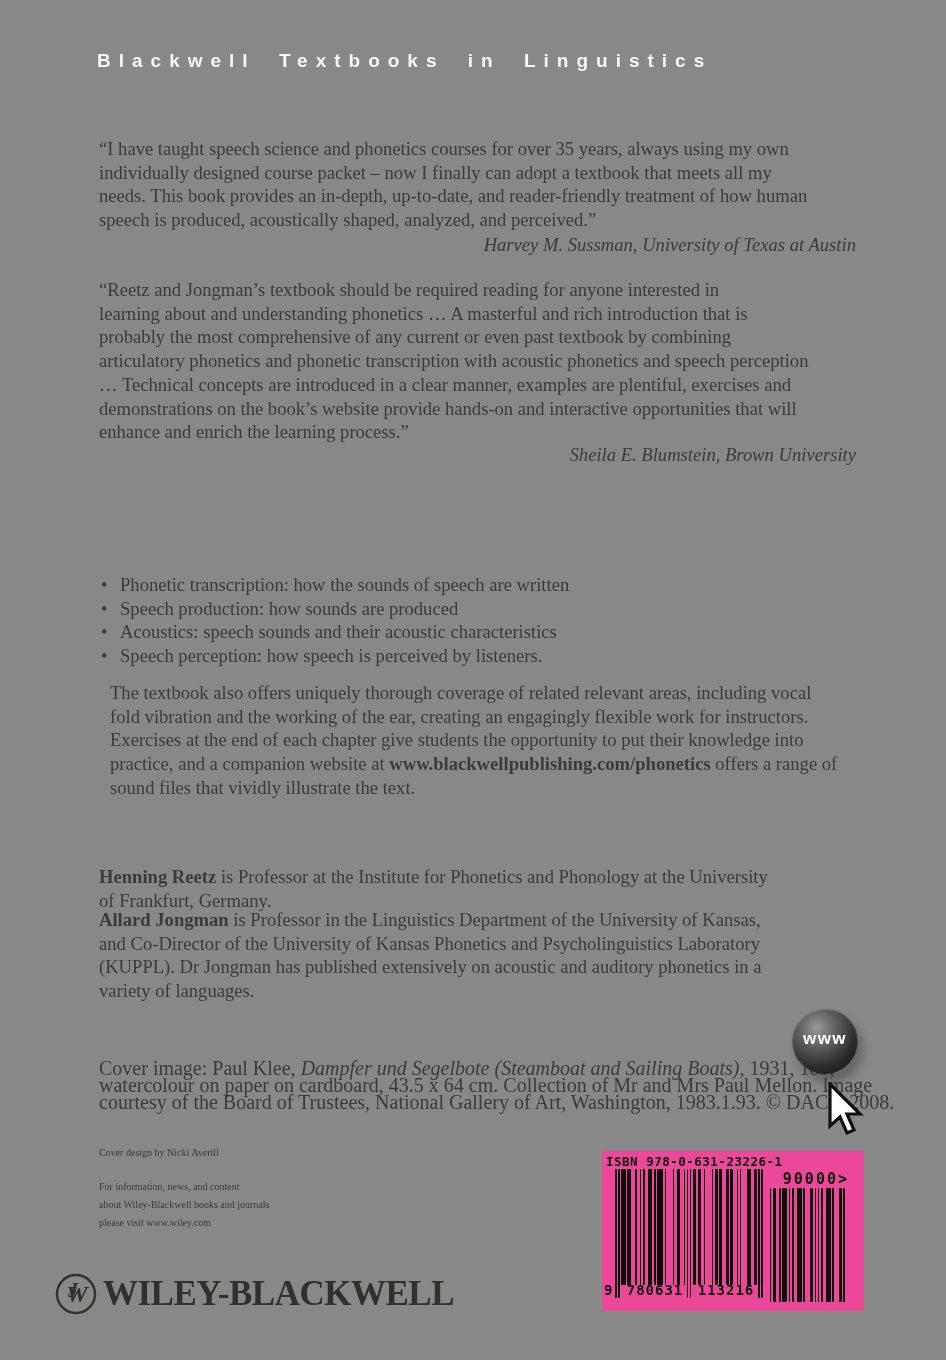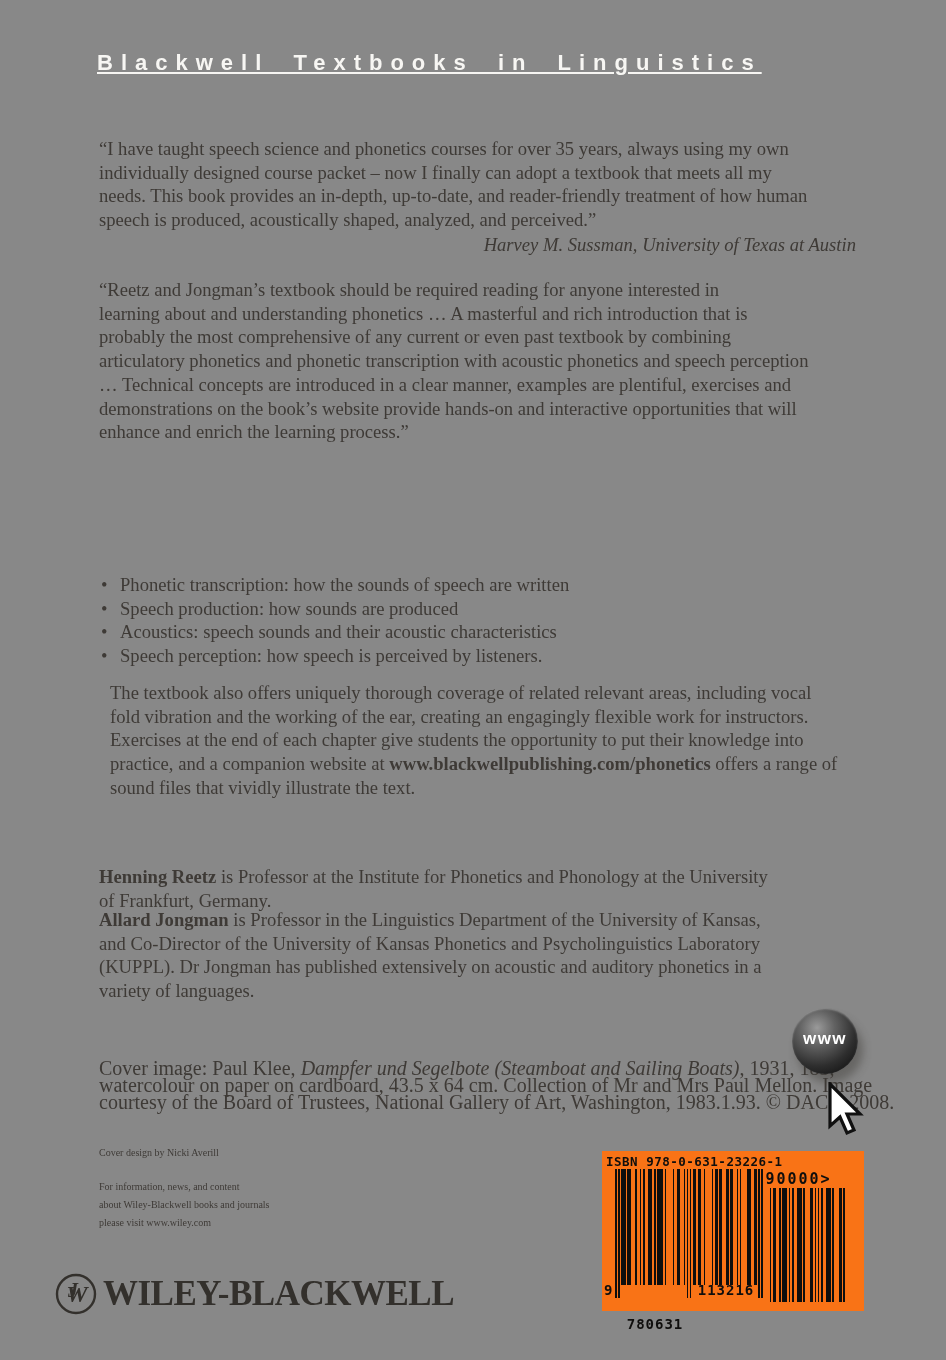--- a/index.html
+++ b/index.html
@@ -6,22 +6,22 @@
   .cover{
     position:relative;width:946px;height:1360px;overflow:hidden;
     background:linear-gradient(180deg,#aeabа9 0%,#acaaa7 0%,#a9a6a4 55%,#a19e9c 100%);
     font-family:"Liberation Serif","DejaVu Serif",serif;
     color:#3e3a36;
   }
   .abs{position:absolute;}
   .banner{
     left:97px;top:50px;
     font-family:"Liberation Sans","DejaVu Sans",sans-serif;
-    font-weight:bold;font-size:22px;letter-spacing:8px;word-spacing:10px;
-    color:#f7f6f3;white-space:pre;text-decoration:underline;
+    font-weight:bold;font-size:19px;letter-spacing:8px;word-spacing:10px;
+    color:#f7f6f3;white-space:pre;
   }
   .body-text{
     font-size:18.6px;line-height:23.7px;white-space:pre;
     left:99px;
   }
   .attr{
     font-style:italic;text-align:right;width:757px;left:99px;
     font-size:18.6px;line-height:23.7px;white-space:pre;
   }
   .italic{font-style:italic;}
@@ -50,36 +50,36 @@
     box-shadow:5px 9px 9px rgba(62,59,56,0.45), inset 0 1px 2px rgba(255,255,255,0.35);
     display:flex;align-items:center;justify-content:center;
   }
   .globe span{
     font-family:"Liberation Sans",sans-serif;font-weight:bold;
     color:#fff;font-size:17px;letter-spacing:1.5px;margin-top:-4px;
   }
   .cursor{left:826px;top:1082px;}
   
   .barcode-box{
-    left:602px;top:1151px;width:262px;height:160px;background:#f97316;
+    left:602px;top:1151px;width:262px;height:160px;background:#ec4899;
     font-family:"DejaVu Sans Mono",monospace;color:#0f0e0d;
   }
   .isbn-label{
     position:absolute;left:4px;top:3px;width:166px;text-align:center;
     font-size:12.5px;font-weight:bold;letter-spacing:0.5px;white-space:pre;
   }
   .price-label{
-    position:absolute;left:158px;top:19px;width:77px;text-align:center;
+    position:absolute;left:170px;top:19px;width:77px;text-align:right;
     font-size:15px;font-weight:bold;letter-spacing:2px;white-space:pre;
   }
   .main-bars{position:absolute;left:13px;top:18px;}
   .addon-bars{position:absolute;left:166px;top:37px;}
   .digits{position:absolute;top:131px;height:18px;font-size:14px;font-weight:bold;}
   .digit-left{left:2px;width:14px;text-align:left;}
-  .digit-g1{left:20px;width:66px;text-align:center;letter-spacing:1px;margin-top:34px;}
+  .digit-g1{left:20px;width:66px;text-align:center;letter-spacing:1px;}
   .digit-g2{left:92px;width:64px;text-align:center;letter-spacing:1px;}
 </style>
 </head>
 <body>
 
 <div class="cover">
 
   <div class="abs banner">Blackwell Textbooks in Linguistics</div>
 
   <div class="abs body-text" style="top:137px;">“I have taught speech science and phonetics courses for over 35 years, always using my own
@@ -88,20 +88,21 @@
 speech is produced, acoustically shaped, analyzed, and perceived.”</div>
   <div class="abs attr" style="top:233px;">Harvey M. Sussman, University of Texas at Austin</div>
 
   <div class="abs body-text" style="top:278px;">“Reetz and Jongman’s textbook should be required reading for anyone interested in
 learning about and understanding phonetics … A masterful and rich introduction that is
 probably the most comprehensive of any current or even past textbook by combining
 articulatory phonetics and phonetic transcription with acoustic phonetics and speech perception
 … Technical concepts are introduced in a clear manner, examples are plentiful, exercises and
 demonstrations on the book’s website provide hands-on and interactive opportunities that will
 enhance and enrich the learning process.”</div>
+  <div class="abs attr" style="top:443px;">Sheila E. Blumstein, Brown University</div>
 
 
   <div class="abs bullets">
     <div class="bullet-row">
         <span class="marker">•</span>
         <span>Phonetic transcription: how the sounds of speech are written</span>
       </div>
     <div class="bullet-row">
         <span class="marker">•</span>
         <span>Speech production: how sounds are produced</span>

